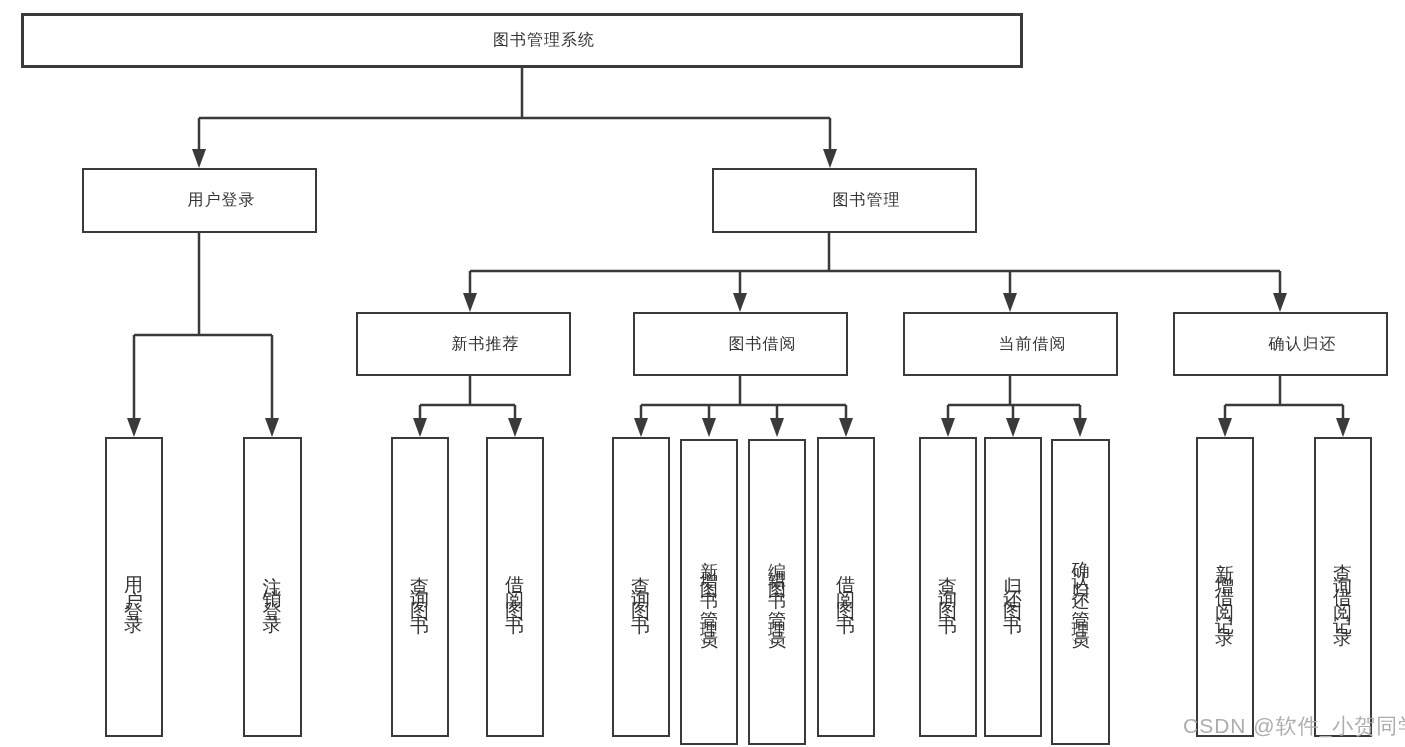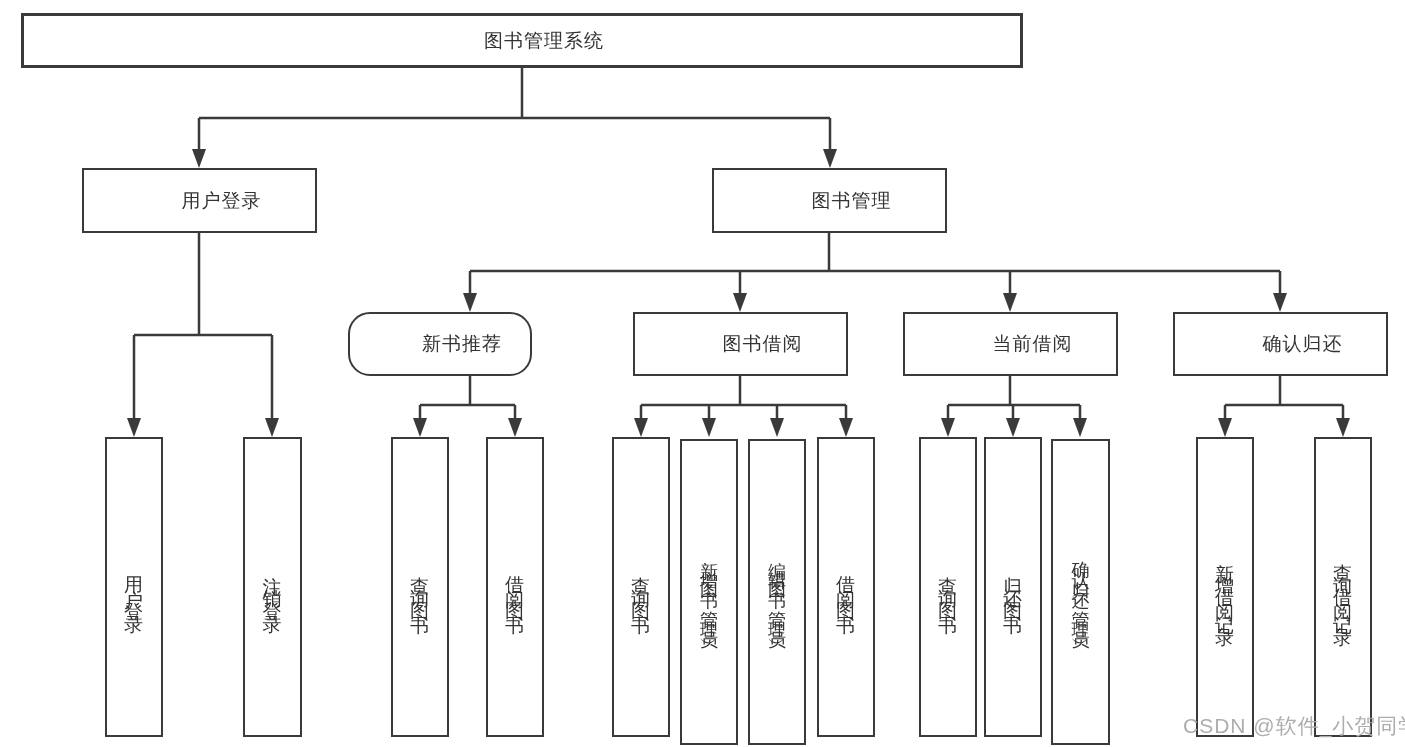--- a/index.html
+++ b/index.html
@@ -20,21 +20,21 @@
   .node{
     position:absolute;
     box-sizing:border-box;
     border:2px solid var(--line);
     background:var(--box-bg);
     color:var(--text);
     display:flex;align-items:center;justify-content:center;
     text-align:center;
     z-index:1;
   }
-  .node.h{font-size:19px;letter-spacing:1px;padding-left:44px;}
+  .node.h{font-size:16px;letter-spacing:1px;padding-left:44px;}
   .node.root{border-width:3px;}
   .node.v{
     font-size:19px;
     writing-mode:vertical-rl;
     text-orientation:mixed;
     letter-spacing:13px;
     line-height:1;
   }
   .node.v.tight{letter-spacing:10px;font-size:18px;}
   .watermark{
@@ -87,23 +87,23 @@
       <polygon points="1006,418 1020,418 1013,437"></polygon>
       <polygon points="1073,418 1087,418 1080,437"></polygon>
       <polygon points="1218,418 1232,418 1225,437"></polygon>
       <polygon points="1336,418 1350,418 1343,437"></polygon>
     </g>
   </svg>
 
   <div class="node h root" style="left:21px;top:13px;width:1002px;height:55px;">图书管理系统</div>
 
   <div class="node h" style="left:82px;top:168px;width:235px;height:65px;">用户登录</div>
-  <div class="node h" style="left:712px;top:168px;width:235px;height:65px;">图书管理</div>
+  <div class="node h" style="left:712px;top:168px;width:265px;height:65px;">图书管理</div>
 
-  <div class="node h" style="left:348px;top:312px;width:184px;height:64px;border-radius:22px;">新书推荐</div>
+  <div class="node h" style="left:356px;top:312px;width:215px;height:64px;">新书推荐</div>
   <div class="node h" style="left:903px;top:312px;width:215px;height:64px;">当前借阅</div>
   <div class="node h" style="left:633px;top:312px;width:215px;height:64px;">图书借阅</div>
   <div class="node h" style="left:1173px;top:312px;width:215px;height:64px;">确认归还</div>
 
   <div class="node v" style="left:105px;top:437px;width:58px;height:300px;">用户登录</div>
   <div class="node v" style="left:243px;top:437px;width:59px;height:300px;">注销登录</div>
 
   <div class="node v" style="left:391px;top:437px;width:58px;height:300px;">查询图书</div>
   <div class="node v" style="left:486px;top:437px;width:58px;height:300px;">借阅图书</div>
 

